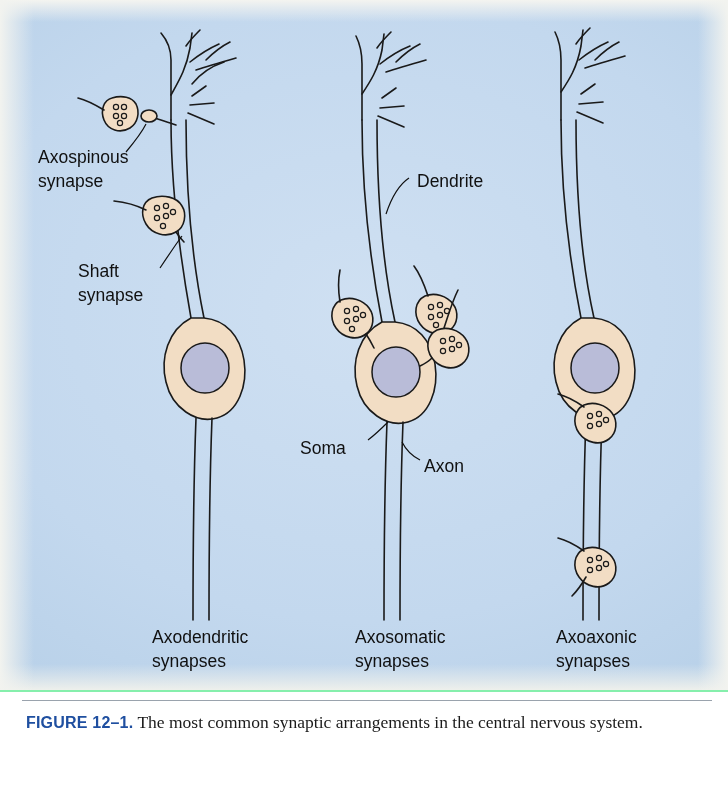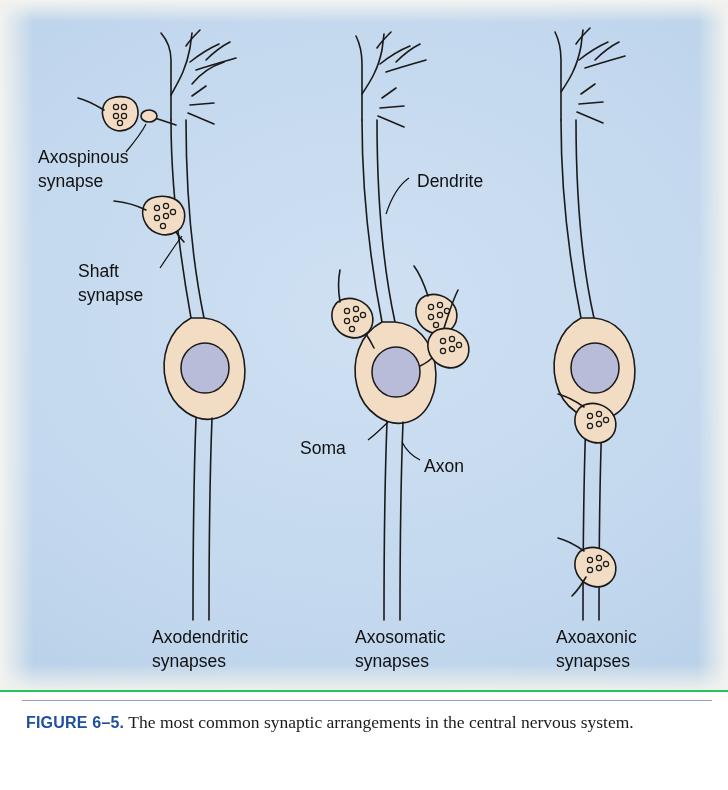--- a/index.html
+++ b/index.html
@@ -11,21 +11,21 @@
     width: 728px;
     height: 790px;
     font-family: "Liberation Sans", sans-serif;
     position: relative;
     overflow: hidden;
   }
   #page {
     position: relative;
     width: 728px;
     height: 790px;
-    background: #22c55e;
+    background: #86efac;
   }
   
   #figure-panel {
     position: absolute;
     left: 0px;
     top: 0px;
     width: 728px;
     height: 690px;
     background: radial-gradient(ellipse 120% 100% at 50% 45%, #cfe0f2 0%, #c3d8ee 45%, #b7d0e8 70%, #aec9e4 100%);
   }
@@ -272,16 +272,16 @@
       <text class="lbl-bottom" x="355" y="643">Axosomatic</text>
       <text class="lbl-bottom" x="355" y="667">synapses</text>
 
       <text class="lbl-bottom" x="556" y="643">Axoaxonic</text>
       <text class="lbl-bottom" x="556" y="667">synapses</text>
     </svg>
   </div>
 
   <div id="caption">
     <div id="caption-rule"></div>
-    <div id="caption-text"><span id="caption-label">FIGURE 6–5.</span><span> The most common synaptic arrangements in the central nervous system.</span></div>
+    <div id="caption-text"><span id="caption-label">FIGURE 12–1.</span><span> The most common synaptic arrangements in the central nervous system.</span></div>
   </div>
 
 </div>
 
 </body></html>

